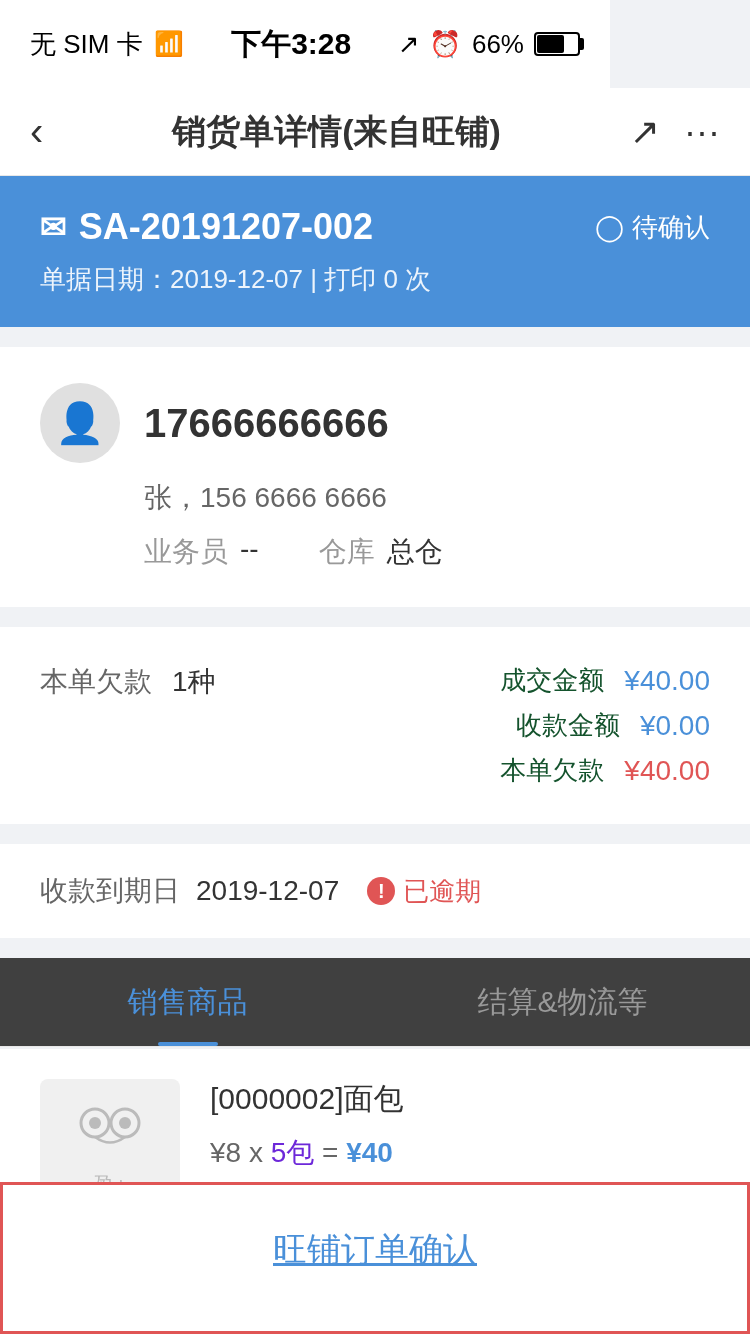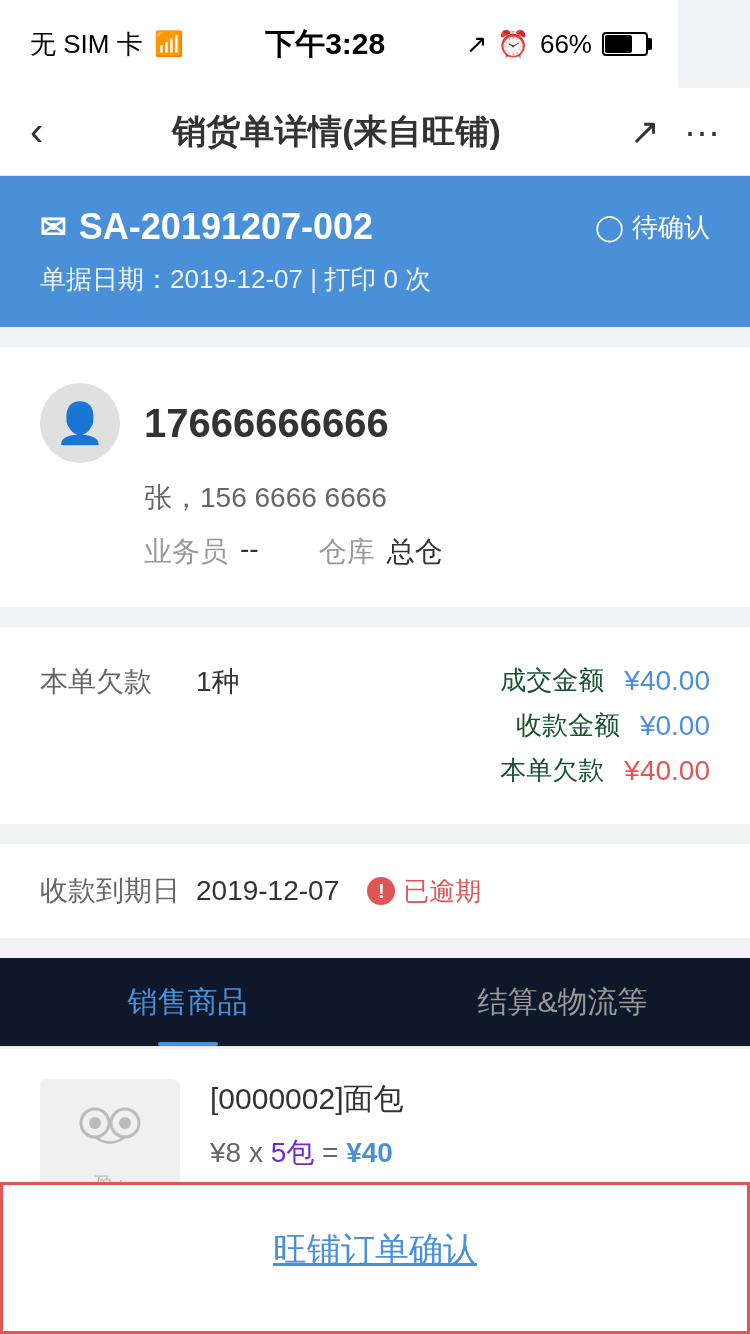--- a/index.html
+++ b/index.html
@@ -8,21 +8,21 @@
       width: 750px;
       min-height: 1334px;
       font-family: -apple-system, 'PingFang SC', 'Helvetica Neue', sans-serif;
       background: #f0f2f5;
       font-size: 28px;
       color: #333;
     }
 
     
     .status-bar {
-      width: 678px;
+      width: 610px;
       height: 88px;
       background: #fff;
       display: flex;
       align-items: center;
       justify-content: space-between;
       padding: 0 30px;
       font-size: 26px;
       color: #000;
     }
     .status-left { display: flex; align-items: center; gap: 12px; }
@@ -143,21 +143,21 @@
       display: flex;
       align-items: flex-start;
     }
     .stats-left {
       flex: 1;
       display: flex;
       align-items: center;
       gap: 20px;
     }
     .stats-label { font-size: 28px; color: #666; }
-    .stats-value { font-size: 28px; color: #333; margin-left: 24px; }
+    .stats-value { font-size: 28px; color: #333; }
     .stats-right {
       flex: 1;
       display: flex;
       flex-direction: column;
       gap: 10px;
       align-items: flex-end;
     }
     .stat-row {
       display: flex;
       justify-content: flex-end;
@@ -194,21 +194,21 @@
       background: #E05555;
       border-radius: 50%;
       display: flex; align-items: center; justify-content: center;
       color: #fff;
       font-size: 20px;
       font-weight: 700;
     }
 
     
     .tabs-bar {
-      background: #0f172a;
+      background: #404040;
       margin-top: 20px;
       display: flex;
       border-bottom: 1px solid #e8e8e8;
     }
     .tab-item {
       flex: 1;
       height: 88px;
       display: flex;
       flex-direction: column;
       align-items: center;

